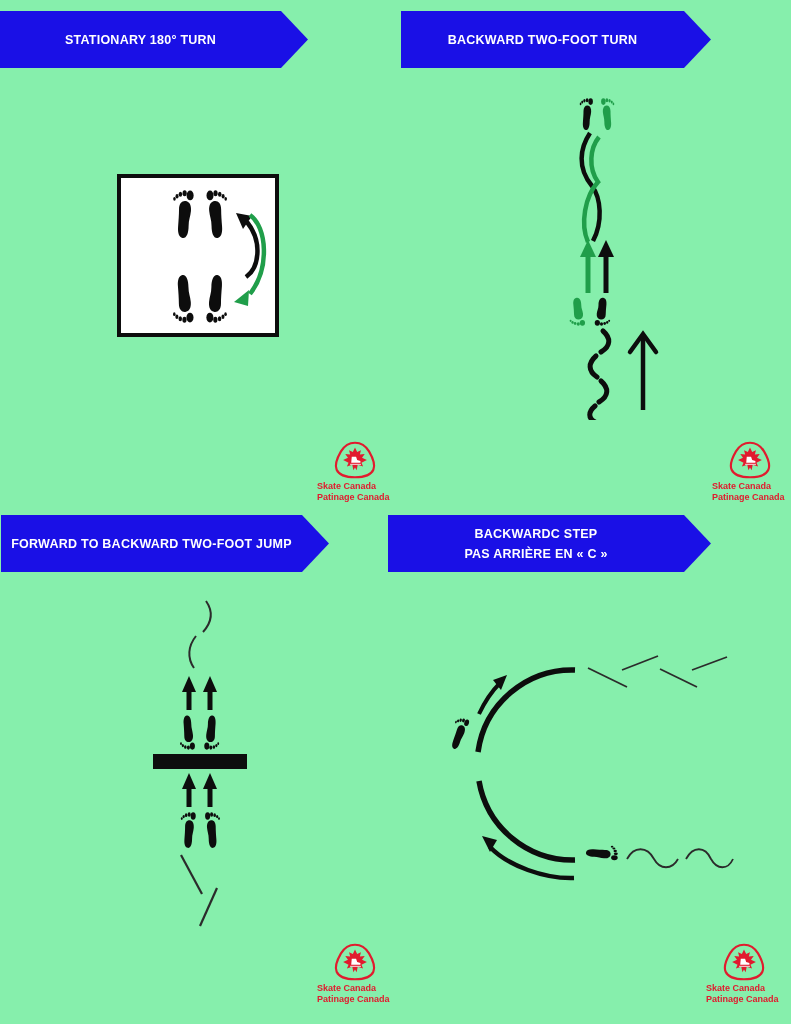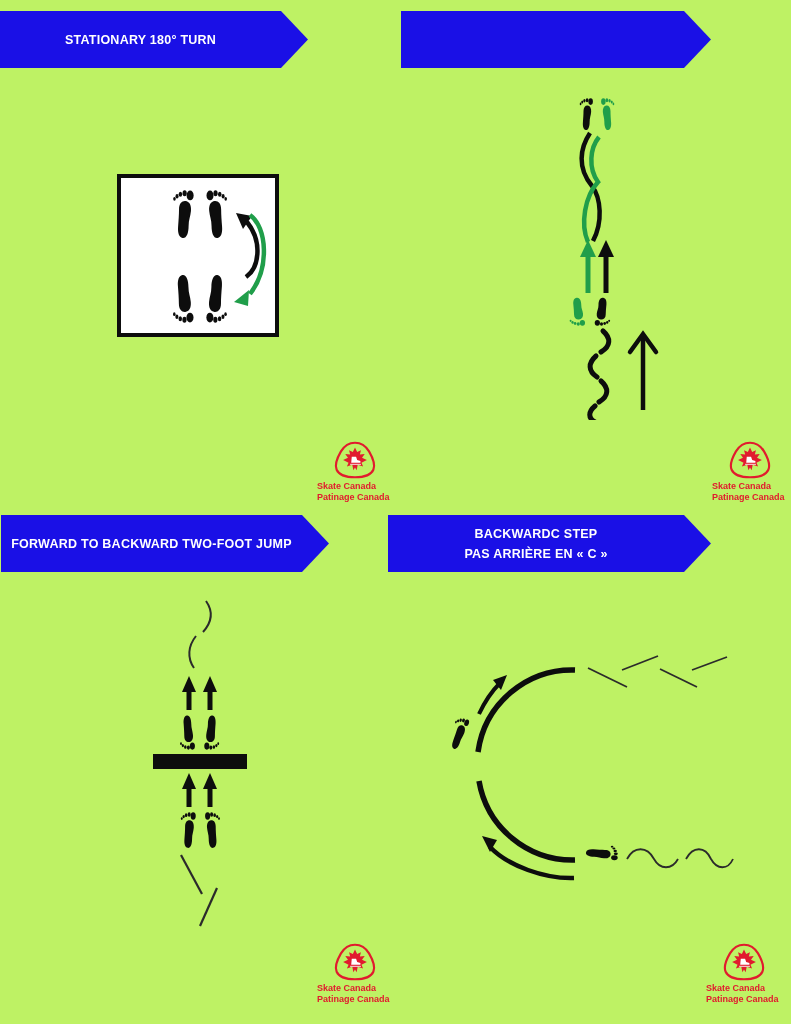--- a/index.html
+++ b/index.html
@@ -1,17 +1,17 @@
 <!DOCTYPE html>
 <html style="--banner-blue: #1a10e6; --trace-green: #209e4a; --logo-red: #e11b2e; --ink: #0d0d0d;"><head>
 <meta charset="utf-8">
 <style>
   html,body{margin:0;padding:0;background:#ffffff;}
   body{font-family:"Liberation Sans", sans-serif;}
-  #page{position:relative;width:791px;height:1024px;background:#bef264;overflow:hidden;}
+  #page{position:relative;width:791px;height:1024px;background:#86efac;overflow:hidden;}
 
   
   .banner{
     position:absolute;height:57px;background:var(--banner-blue,#1a10e6);
     clip-path:polygon(0 0, calc(100% - 27px) 0, 100% 50%, calc(100% - 27px) 100%, 0 100%);
     color:#ffffff;text-align:center;
     display:flex;flex-direction:column;justify-content:center;
     padding-right:27px;box-sizing:border-box;
   }
   .banner .ln{font-size:12.5px;font-weight:bold;letter-spacing:.25px;line-height:20px;white-space:nowrap;}
@@ -85,20 +85,21 @@
       </svg>
       <div class="txt">
         <div>Skate Canada</div>
         <div>Patinage Canada</div>
       </div>
     </div>
   </div>
 
   <div>
     <div class="banner" style="left:401px;top:11px;width:310px;">
+      <div class="ln">BACKWARD TWO-FOOT TURN</div>
     </div>
 
     <svg class="diagram" style="left:530px;top:90px;" width="200" height="330" viewBox="530 90 200 330">
       <g transform="translate(579,98) scale(0.75,1.0)">
         <use class="f-ink" href="#footL"></use>
         <use class="f-grn" href="#footL" transform="translate(48,0) scale(-1,1)"></use>
       </g>
       <path class="s-ink" stroke-width="4.5" d="M 590,133 C 580,148 577,168 592,186 C 601,198 603,222 593,241"></path>
       <path class="s-grn" stroke-width="4.5" d="M 599,137 C 590,148 588,168 598,182 C 585,196 580,224 588,242"></path>
       <g>

